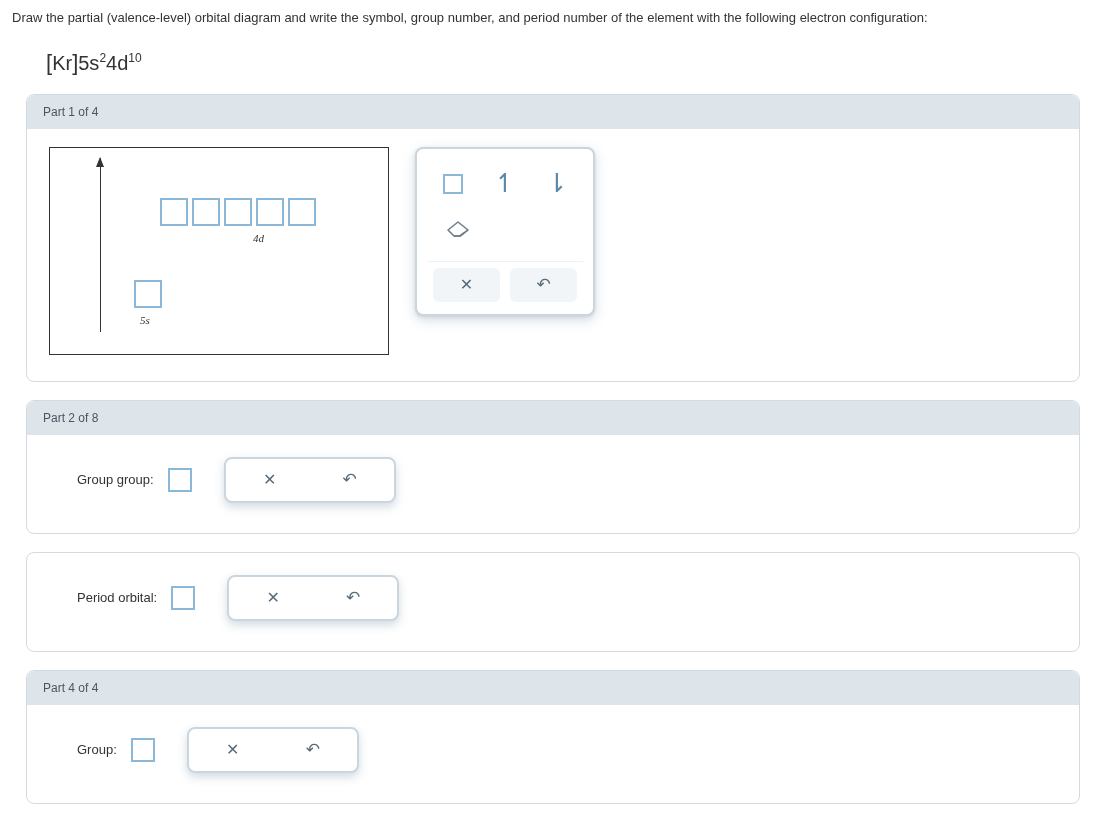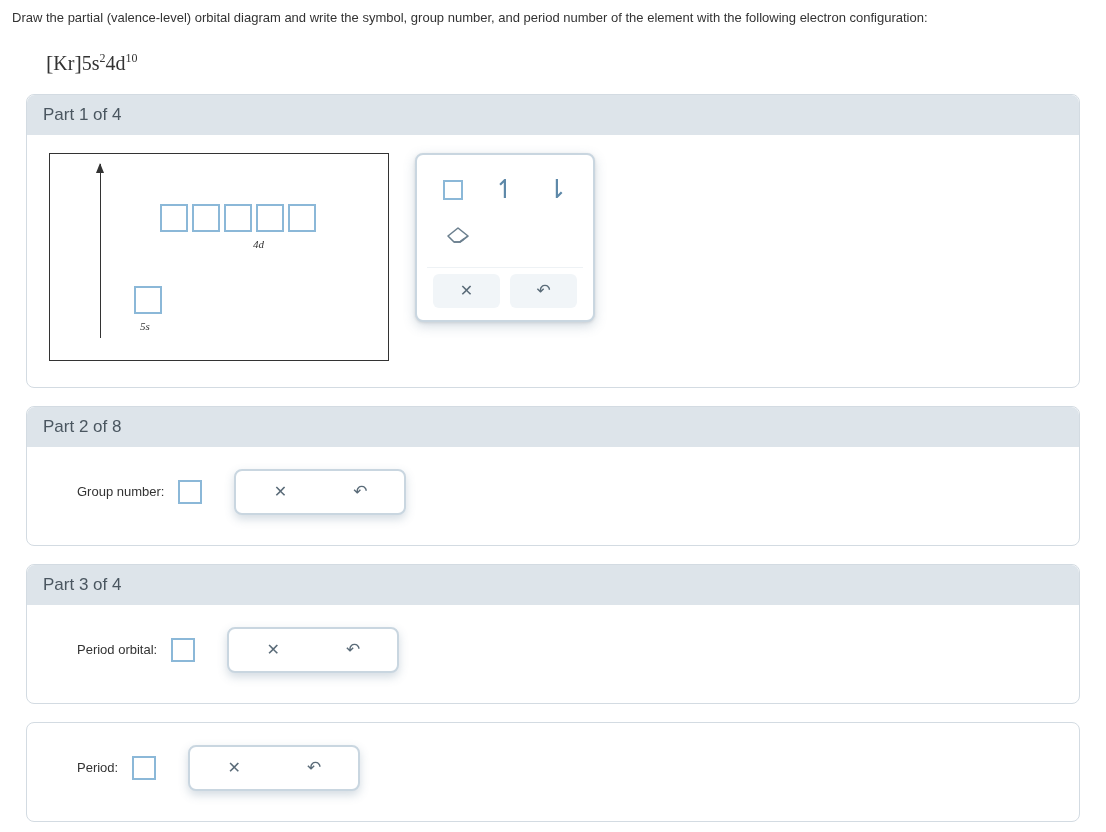--- a/index.html
+++ b/index.html
@@ -5,34 +5,34 @@
   * { box-sizing: border-box; margin: 0; padding: 0; }
   body {
     font-family: Arial, Helvetica, sans-serif;
     font-size: 13px;
     color: #333;
     background: #fff;
     padding: 8px 12px 30px 12px;
     width: 1106px;
   }
   .question-text { line-height: 1.5; margin-bottom: 22px; }
-  .config { margin: 8px 0 18px 34px; font-family: Liberation Serif, serif; font-size: 20px; }
+  .config { margin: 8px 0 18px 34px; font-family: Liberation Sans, sans-serif; font-size: 20px; }
   .config .br { font-size: 22px; }
   .config sup { font-size: 12px; vertical-align: super; }
   .panel {
     border: 1px solid #d3dbe2;
     border-radius: 8px;
     margin: 0 14px 18px 14px;
     overflow: visible;
     background: #fff;
   }
   .panel-header {
     background: #dde4ea;
     color: #4a5660;
-    font-size: 17px;
+    font-size: 12px;
     padding: 10px 16px;
     border-radius: 8px 8px 0 0;
   }
   .panel-body { padding: 18px 22px 26px 22px; display: flex; align-items: flex-start; gap: 26px; }
   .panel-body.simple { padding: 22px 28px 30px 50px; align-items: center; gap: 14px; }
 
   
   .orbital-canvas {
     width: 340px; height: 208px;
     border: 1px solid #333;
@@ -175,52 +175,52 @@
             <span class="undo-glyph">↶</span>
           </div>
       </div>
     </div>
   </div>
 </div>
 
 <div class="panel">
   <div class="panel-header">Part 2 of 8</div>
   <div class="panel-body simple">
-    <span class="field-label">Group number:</span>
+    <span class="field-label">Group group:</span>
     <div class="small-input"></div>
     <div class="mini-toolbar">
       <div class="mini-btn">
           <span class="x-glyph">✕</span>
         </div>
       <div class="mini-btn">
           <span class="undo-glyph">↶</span>
         </div>
     </div>
   </div>
 </div>
 
 <div class="panel">
-  <div class="panel-header">Part 3 of 4</div>
   <div class="panel-body simple">
     <span class="field-label">Period orbital:</span>
     <div class="small-input"></div>
     <div class="mini-toolbar">
       <div class="mini-btn">
           <span class="x-glyph">✕</span>
         </div>
       <div class="mini-btn">
           <span class="undo-glyph">↶</span>
         </div>
     </div>
   </div>
 </div>
 
 <div class="panel" style="margin-bottom:0;">
+  <div class="panel-header">Part 4 of 4</div>
   <div class="panel-body simple">
-    <span class="field-label">Period:</span>
+    <span class="field-label">Group:</span>
     <div class="small-input"></div>
     <div class="mini-toolbar">
       <div class="mini-btn">
           <span class="x-glyph">✕</span>
         </div>
       <div class="mini-btn">
           <span class="undo-glyph">↶</span>
         </div>
     </div>
   </div>

